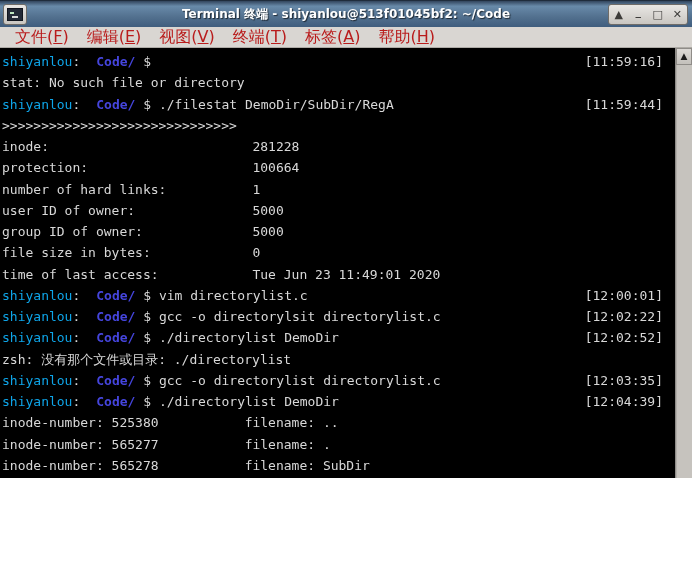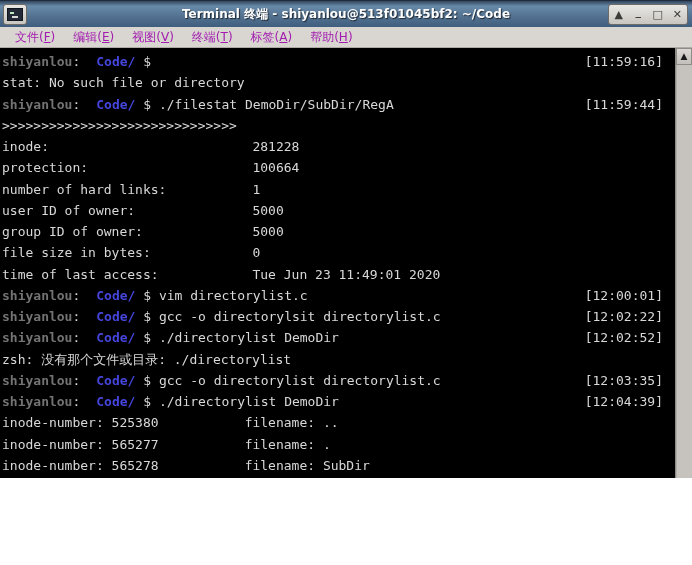--- a/index.html
+++ b/index.html
@@ -40,40 +40,40 @@
   }
   .win-btn.minimize span { position:relative; top:-3px; }
 
   
   .menubar {
     position:absolute; top:27px; left:0; width:692px; height:21px;
     background:#d9d6d2; border-bottom:1px solid #aeaba6;
     display:flex; align-items:center; padding-left:6px;
   }
   .menu-item {
-    padding:2px 9px; font-size:12px; color:#a21caf; white-space:nowrap;
+    padding:2px 9px; font-size:16px; color:#b91c1c; white-space:nowrap;
   }
   .menu-item .mnemonic { text-decoration:underline; }
 
   
   .terminal {
     position:absolute; top:48px; left:0; width:692px; height:517px;
     background:#000; display:flex;
   }
   .term-screen {
     flex:1; padding:3px 0 0 2px; overflow:hidden;
     font-family:"DejaVu Sans Mono", "Liberation Mono", monospace;
     font-size:13px; color:#d8d8d8;
   }
   .term-line {
     display:flex; white-space:pre; height:21.25px; line-height:21.25px; align-items:center;
     padding-right:12px;
   }
   .term-line span { white-space:pre; }
-  .p-user { color:#737373; font-weight:bold; }
+  .p-user { color:#0ea5e9; font-weight:normal; }
   .p-dir  { color:#4545dd; font-weight:bold;margin-left:16px; }
   .time   { margin-left:auto; }
   .cursor { display:inline-block; width:8px; height:15px; background:#2ed22e; margin-top:1px; }
 
   
   .scrollbar {
     width:17px; background:#c6c3be; border-left:1px solid #8f8c88;
     display:flex; flex-direction:column;
   }
   .sb-btn {

